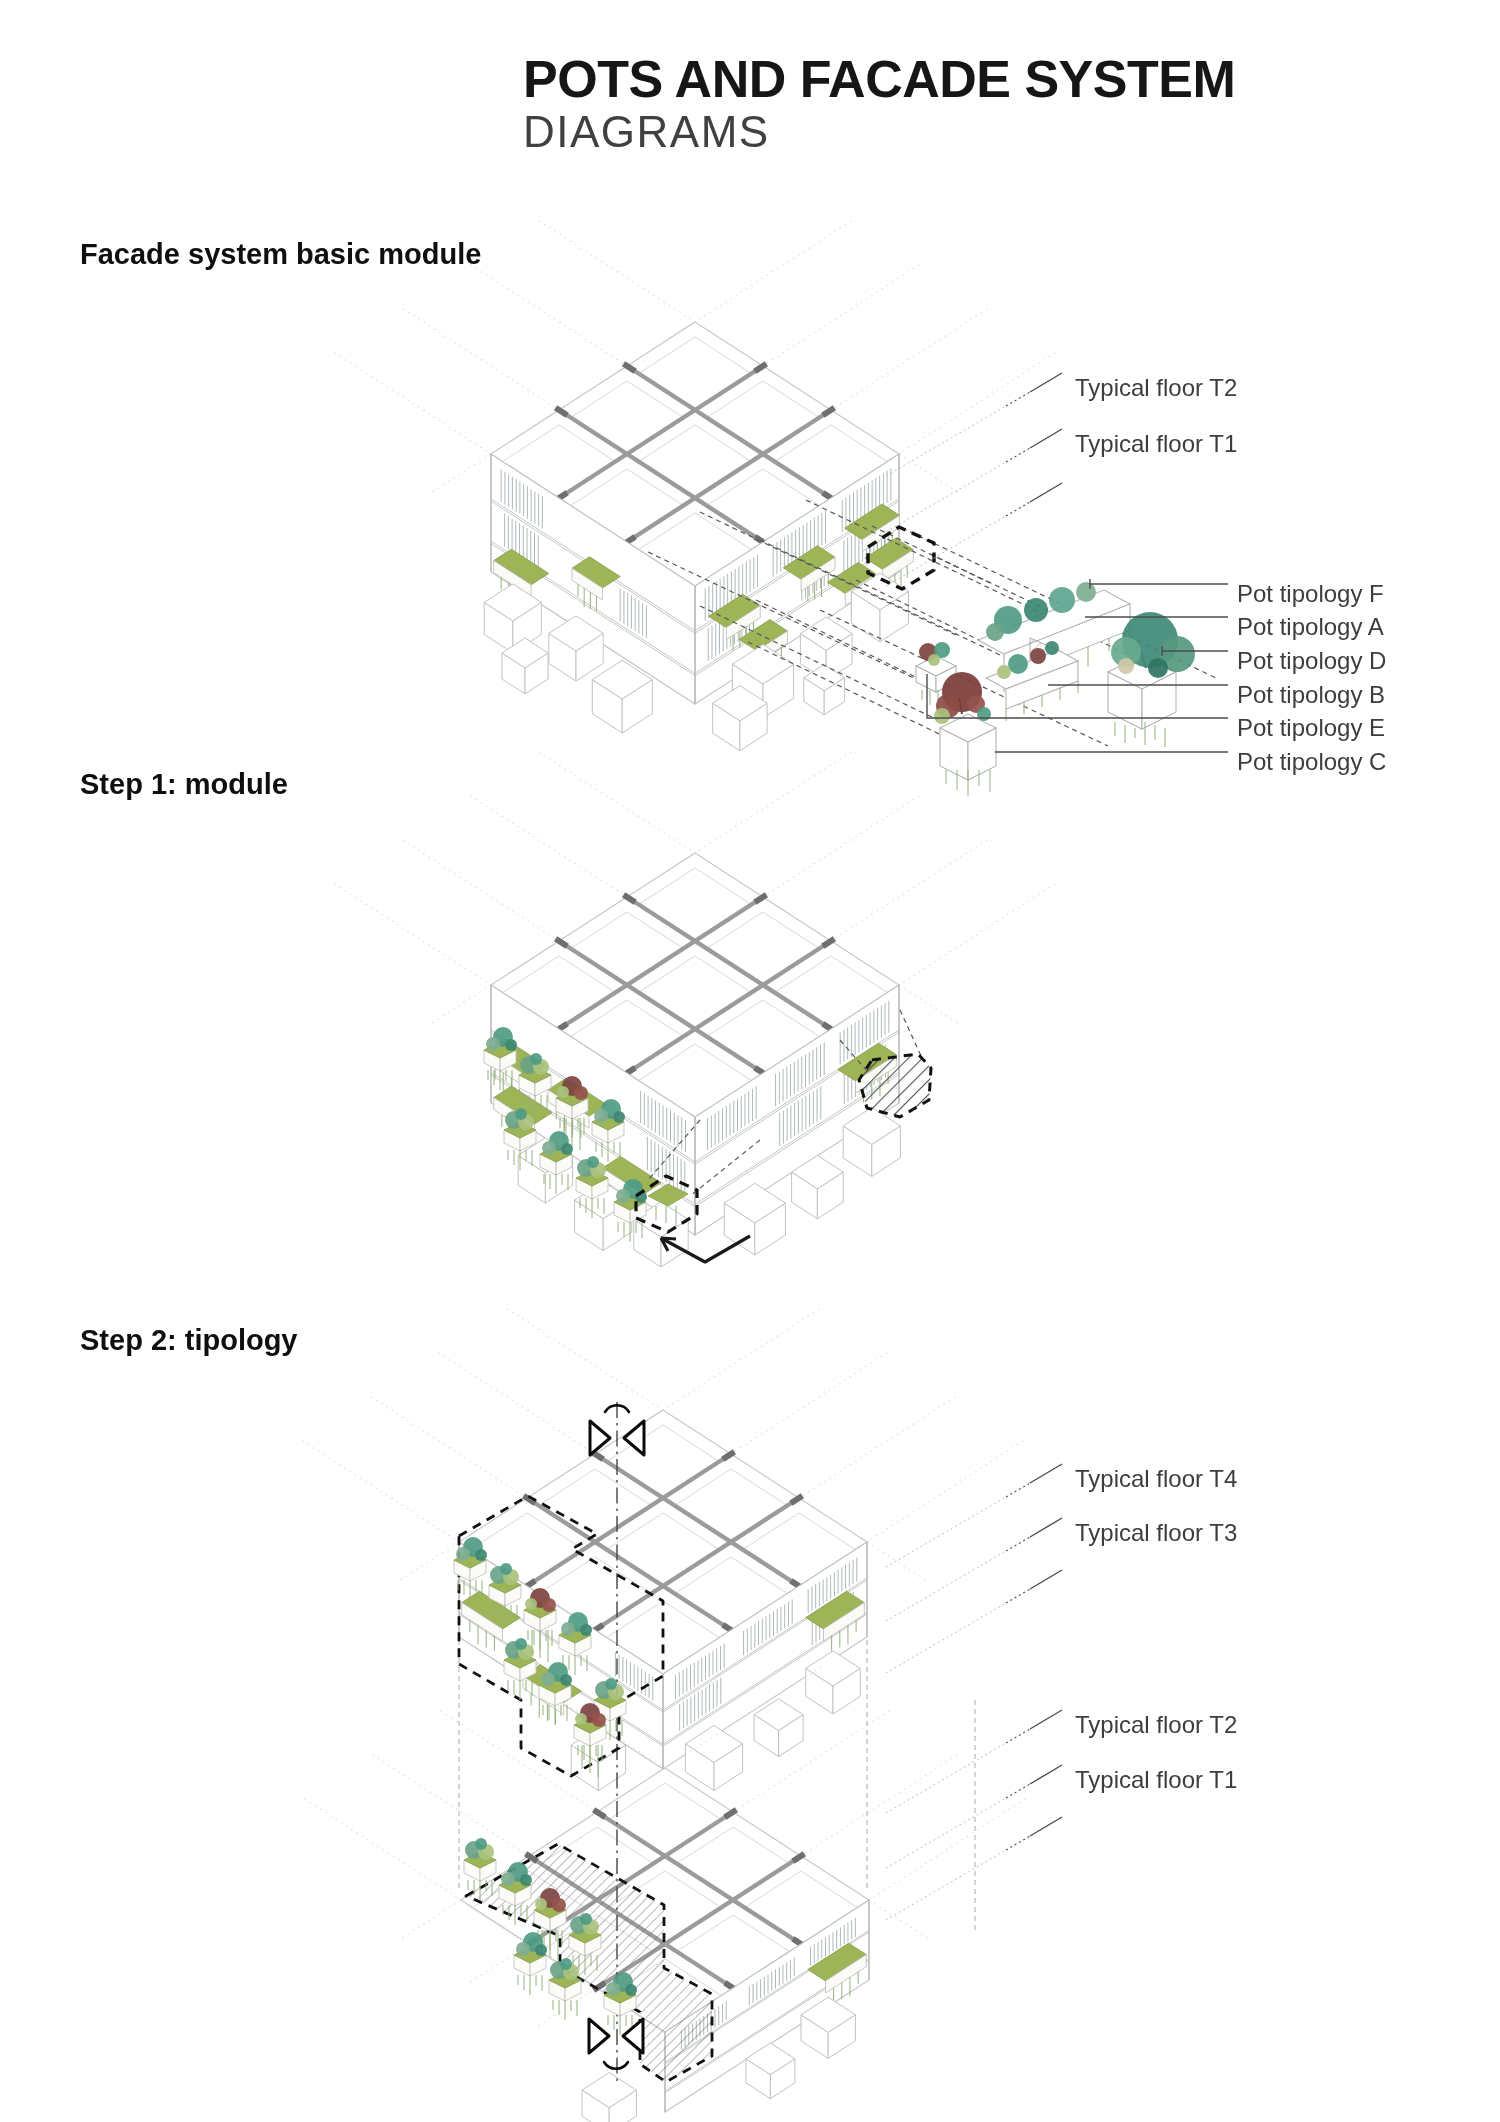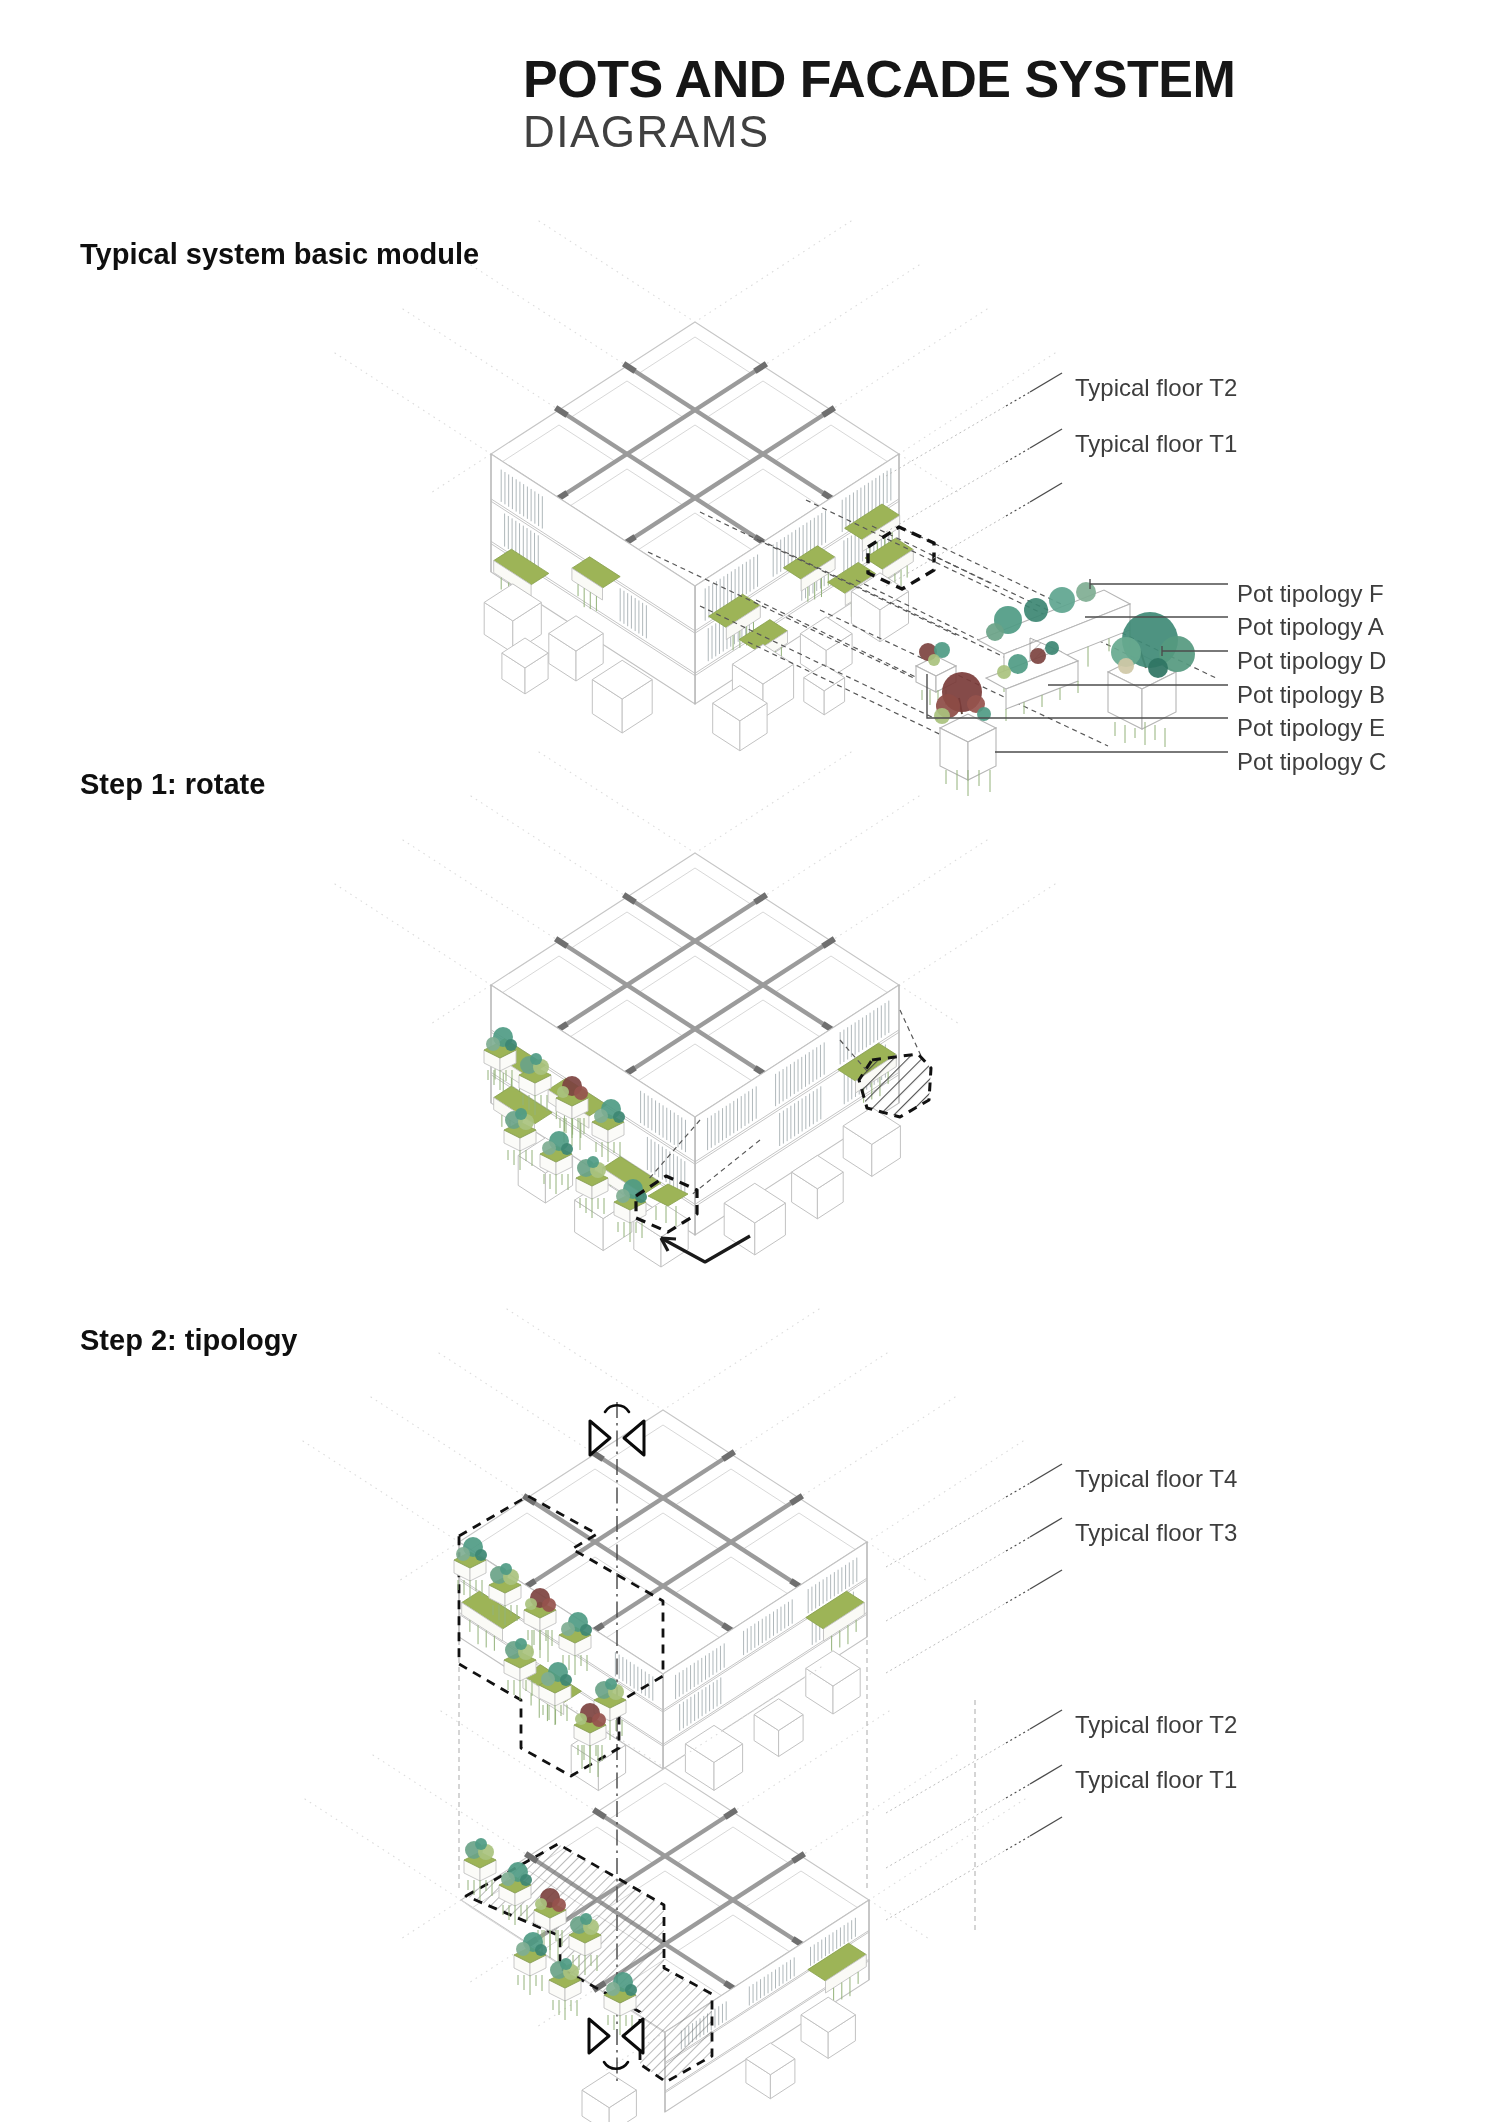--- a/index.html
+++ b/index.html
@@ -21,22 +21,22 @@
 </head>
 <body>
 
 <div class="page">
 
   <div class="title-block">
     <div class="title-main">POTS AND FACADE SYSTEM</div>
     <div class="title-sub">DIAGRAMS</div>
   </div>
 
-  <div class="sec-heading" id="sec1">Typical system basic module</div>
-  <div class="sec-heading" id="sec2">Step 1: rotate</div>
+  <div class="sec-heading" id="sec1">Facade system basic module</div>
+  <div class="sec-heading" id="sec2">Step 1: module</div>
   <div class="sec-heading" id="sec3">Step 2: tipology</div>
 
   <svg id="art" width="1500" height="2122" viewBox="0 0 1500 2122">
     <defs>
       <pattern id="hatchFine" width="7" height="7" patternUnits="userSpaceOnUse" patternTransform="rotate(45)">
         <line x1="0" y1="0" x2="0" y2="7" stroke="#6a6a6a" stroke-width="1.1"></line>
       </pattern>
       <pattern id="hatchBold" width="10" height="10" patternUnits="userSpaceOnUse" patternTransform="rotate(45)">
         <line x1="0" y1="0" x2="0" y2="10" stroke="#3d3d3d" stroke-width="2.2"></line>
       </pattern>

